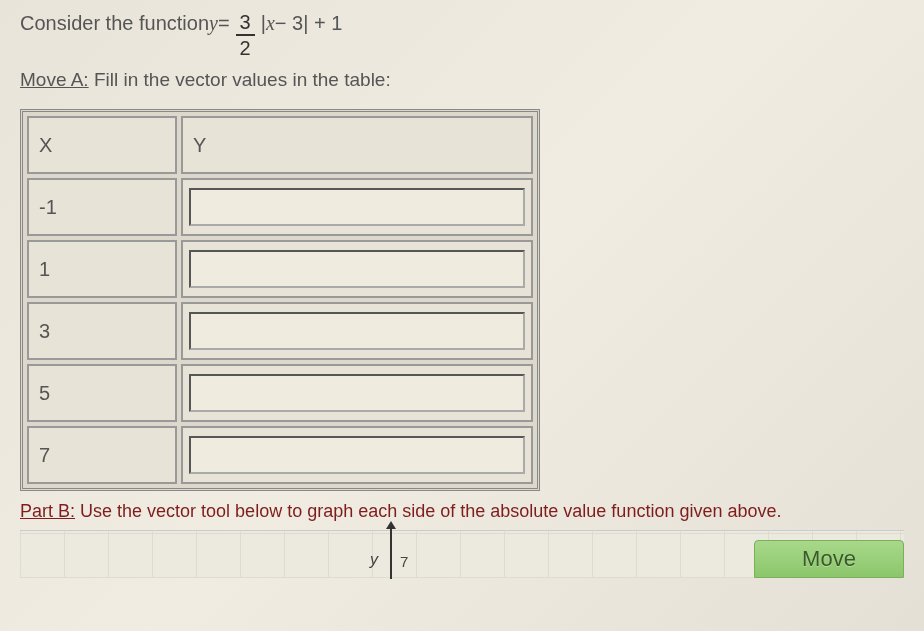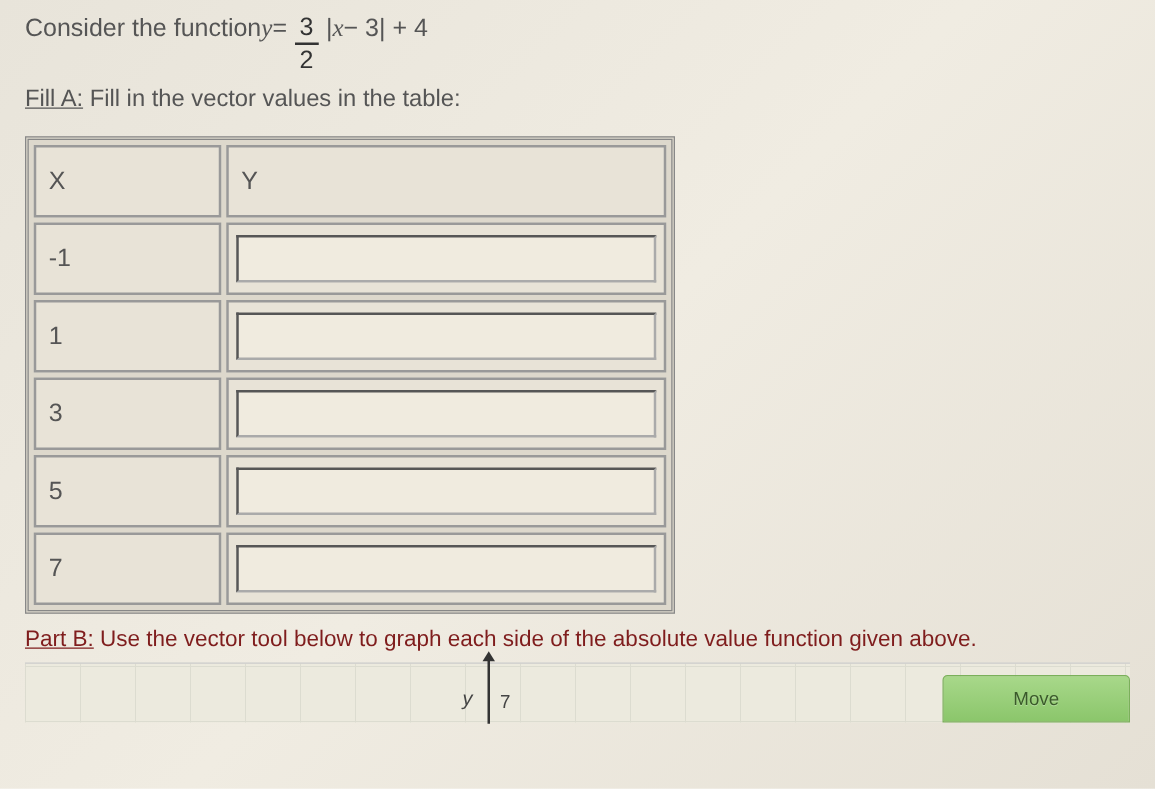--- a/index.html
+++ b/index.html
@@ -118,45 +118,45 @@
     .move-btn {
       position: absolute;
       right: 0;
       bottom: 0;
       width: 150px;
       height: 38px;
       background: linear-gradient(#a8d88a, #8bc66b);
       border: 1px solid #7ab05a;
       border-radius: 4px 4px 0 0;
       color: #3a5a2a;
-      font-size: 15px;
+      font-size: 22px;
       display: flex;
       align-items: center;
       justify-content: center;
       text-shadow: 0 1px 0 rgba(255,255,255,0.3);
     }
   </style>
 </head>
 <body>
 
 <div class="question-text">
   <span>Consider the function </span>
   <span class="math">y</span>
   <span> = </span>
   <span class="fraction">
     <span class="num">3</span>
     <span class="den">2</span>
   </span>
   <span> |</span>
   <span class="math">x</span>
-  <span> − 3| + 4</span>
+  <span> − 3| + 1</span>
 </div>
 
 <div class="part-a">
-  <span class="underline">Fill A:</span><span> Fill in the vector values in the table:</span>
+  <span class="underline">Move A:</span><span> Fill in the vector values in the table:</span>
 </div>
 
 <table class="data">
   <tbody>
       <tr>
     <th>X</th>
     <th>Y</th>
   </tr>
   <tr>
     <td>-1</td>

